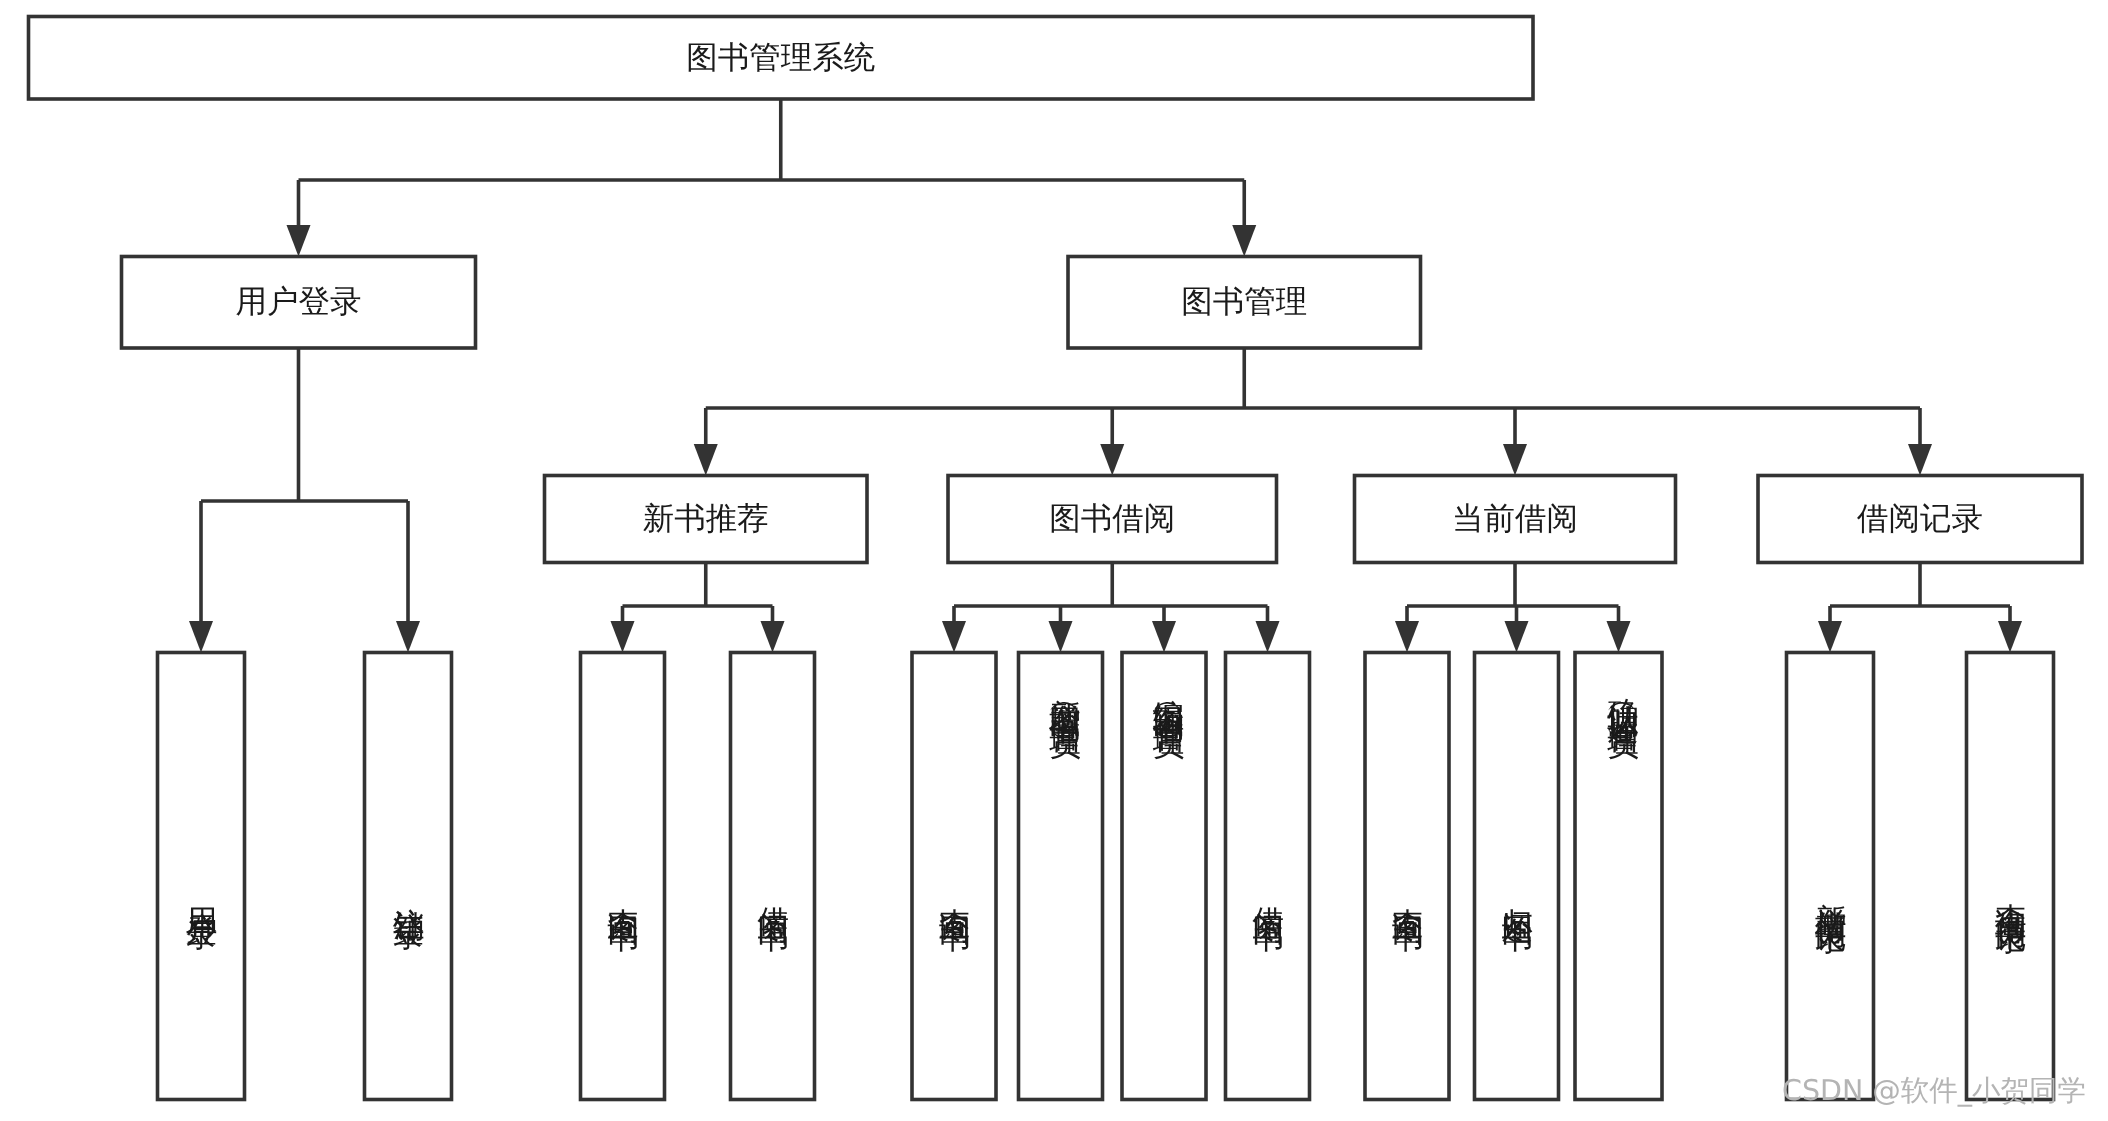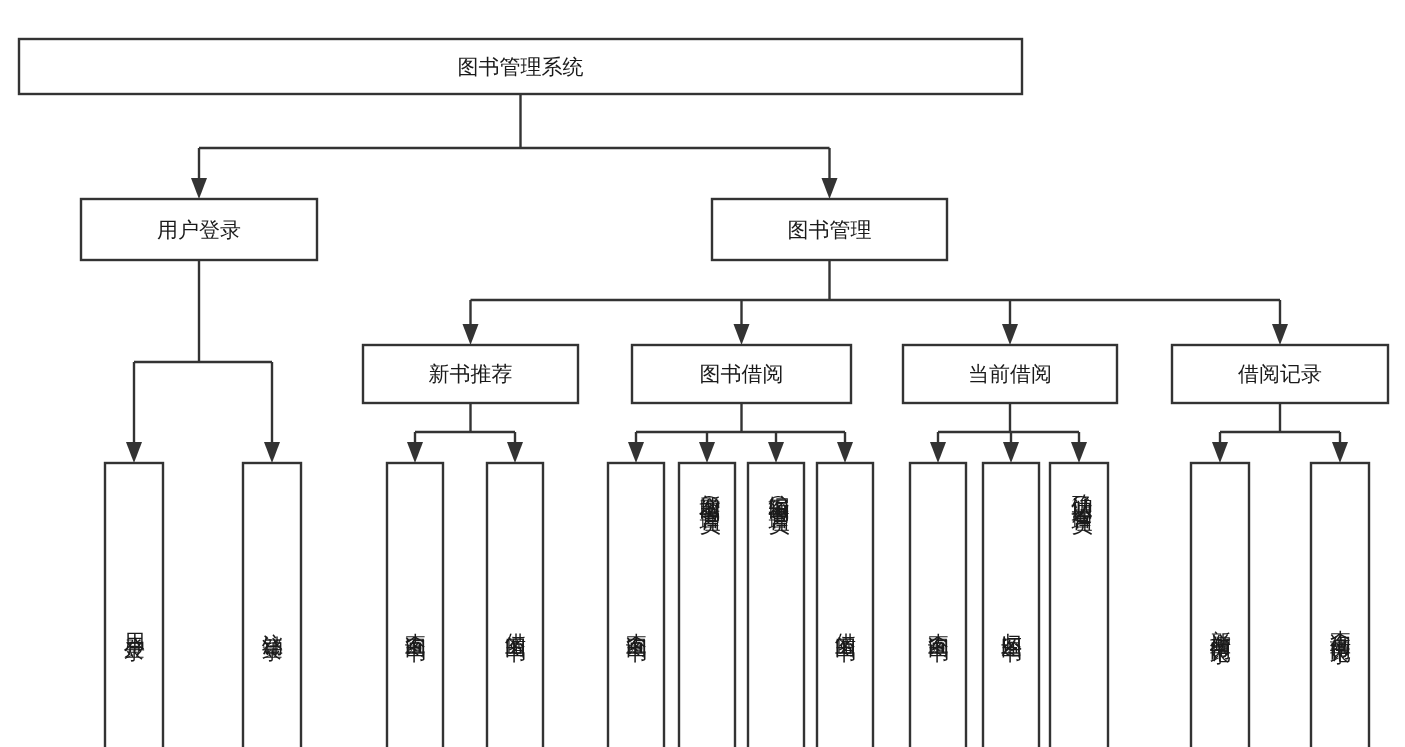--- a/index.html
+++ b/index.html
@@ -14,21 +14,20 @@
     font-family: "DejaVu Sans", "Liberation Sans", sans-serif;
     overflow: hidden;
     position: relative;
   }
   #diagram-root {
     position: absolute;
     left: 0;
     top: 0;
     width: 1405px;
     height: 650px;
-    margin-top: 28px;
   }
   svg.diagram-canvas {
     display: block;
     width: 1405px;
     height: 747px;
   }
   .node-box {
     fill: #ffffff;
     stroke: #333333;
     stroke-width: 2.4;
@@ -168,13 +167,14 @@
       <div class="leaf-text-block" style="left: 623px; width: 26px; top: 465px; height: 258px; display: flex; align-items: center; justify-content: center;">查询图书</div>
       <div class="leaf-text-block" style="left: 694px; width: 26px; top: 449px; height: 278px;">新增图书（管理员）</div>
       <div class="leaf-text-block" style="left: 763px; width: 26px; top: 449px; height: 278px;">编辑图书（管理员）</div>
       <div class="leaf-text-block" style="left: 832px; width: 26px; top: 465px; height: 258px; display: flex; align-items: center; justify-content: center;">借阅图书</div>
       <div class="leaf-text-block" style="left: 925px; width: 26px; top: 465px; height: 258px; display: flex; align-items: center; justify-content: center;">查询图书</div>
       <div class="leaf-text-block" style="left: 998px; width: 26px; top: 465px; height: 258px; display: flex; align-items: center; justify-content: center;">归还图书</div>
       <div class="leaf-text-block" style="left: 1066px; width: 26px; top: 449px; height: 278px;">确认归还（管理员）</div>
       <div class="leaf-text-block" style="left: 1207px; width: 26px; top: 465px; height: 258px; display: flex; align-items: center; justify-content: center;">新增借阅记录</div>
       <div class="leaf-text-block" style="left: 1327px; width: 26px; top: 465px; height: 258px; display: flex; align-items: center; justify-content: center;">查询借阅记录</div>
     </div>
+  <div class="watermark" style="left: 1188px; top: 714px;">CSDN @软件_小贺同学</div>
 </div>
 
 </body></html>

